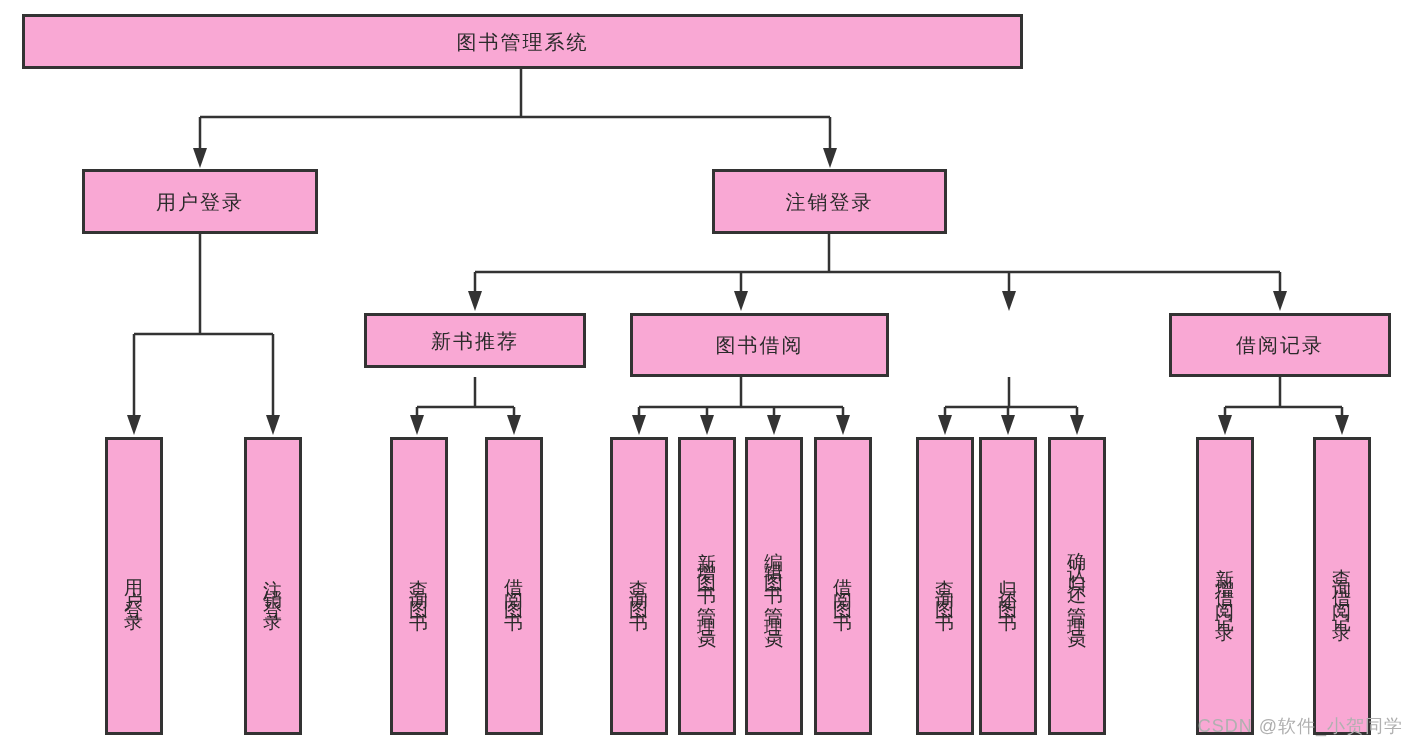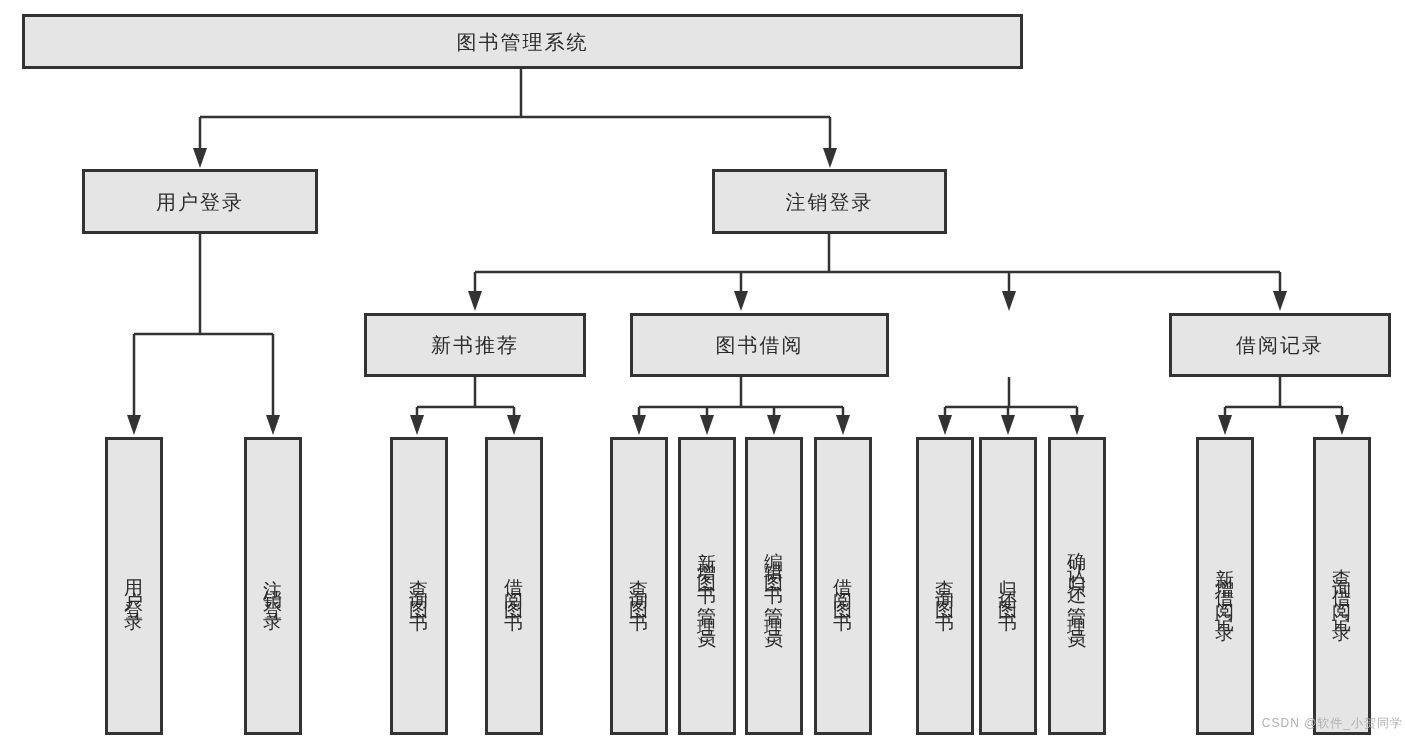--- a/index.html
+++ b/index.html
@@ -2,33 +2,33 @@
 <html><head>
 <meta charset="utf-8">
 <style>
   html,body{margin:0;padding:0;background:#fff;}
   .canvas{
     position:relative;width:1405px;height:747px;background:#ffffff;overflow:hidden;
     font-family:"Liberation Sans","DejaVu Sans",sans-serif;
   }
   .wires{position:absolute;left:0;top:0;z-index:1;}
   .box{
-    position:absolute;background:#e5e5e5;border:3px solid #333333;box-sizing:border-box;
+    position:absolute;background:#f9a8d4;border:3px solid #333333;box-sizing:border-box;
     display:flex;align-items:center;justify-content:center;z-index:2;font-family:Liberation Serif, serif;
   }
   .box.h span{
     font-size:20px;color:#2b2b2b;letter-spacing:2px;white-space:nowrap;line-height:1;
   }
   .box.v span{
     writing-mode:vertical-lr;-webkit-writing-mode:vertical-lr;text-orientation:mixed;
     font-size:19px;color:#2b2b2b;letter-spacing:11px;line-height:1;white-space:nowrap;
   }
   .watermark{
-    position:absolute;right:2px;bottom:15px;z-index:5;
-    font-size:12px;color:#b0b0b0;letter-spacing:1px;white-space:nowrap;
+    position:absolute;right:2px;bottom:9px;z-index:5;
+    font-size:18px;color:#b0b0b0;letter-spacing:1px;white-space:nowrap;
   }
 </style>
 </head>
 <body>
 
 <div class="canvas">
 
   <svg class="wires" width="1405" height="747" viewBox="0 0 1405 747" xmlns="http://www.w3.org/2000/svg">
     <g stroke="#333333" stroke-width="2.5" fill="none">
       <path d="M521,69 V117 M200,117 H830 M200,117 V150 M830,117 V150"></path>
@@ -66,21 +66,21 @@
     <span>图书管理系统</span>
   </div>
 
   <div class="box h" style="left:82px;top:169px;width:236px;height:65px;">
     <span>用户登录</span>
   </div>
   <div class="box h" style="left:712px;top:169px;width:235px;height:65px;">
     <span>注销登录</span>
   </div>
 
-  <div class="box h" style="left:364px;top:313px;width:222px;height:64px;">
+  <div class="box h" style="left:364px;top:313px;width:222px;height:55px;">
     <span>新书推荐</span>
   </div>
   <div class="box h" style="left:630px;top:313px;width:259px;height:64px;">
     <span>图书借阅</span>
   </div>
   <div class="box h" style="left:1169px;top:313px;width:222px;height:64px;">
     <span>借阅记录</span>
   </div>
 
   <div class="box v" style="left:105px;top:437px;width:58px;height:298px;">

